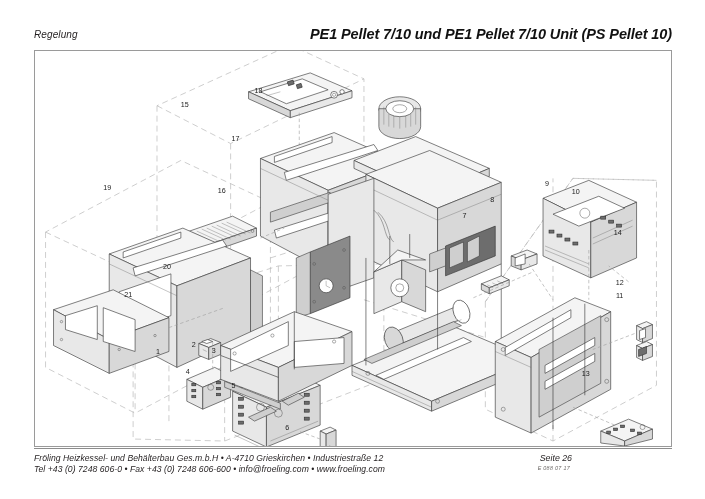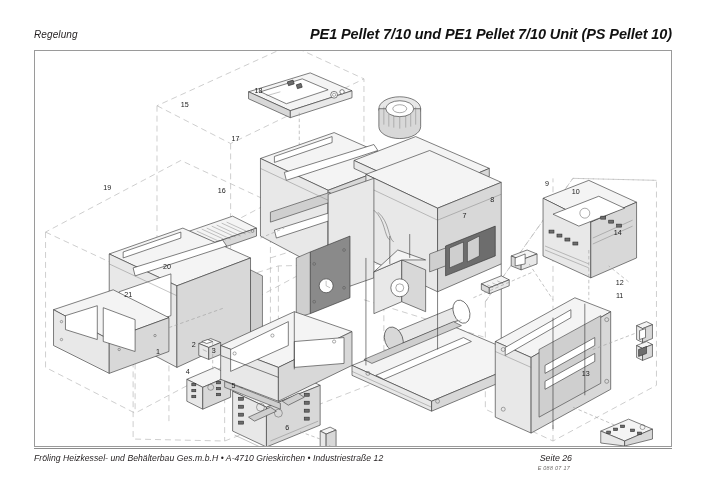--- a/index.html
+++ b/index.html
@@ -480,15 +480,16 @@
         <text x="132" y="219" class="cal" text-anchor="middle">20</text>
         <text x="93" y="247" class="cal" text-anchor="middle">21</text>
       </g>
 
 </svg>
 </div>
 
 <div id="footer-rule"></div>
 <div id="footer">
   <div class="footer-line" id="footer-line-1">Fröling Heizkessel- und Behälterbau Ges.m.b.H   •   A-4710 Grieskirchen   •   Industriestraße 12</div>
+  <div class="footer-line" id="footer-line-2">Tel +43 (0) 7248 606-0   •   Fax +43 (0) 7248 606-600   •   info@froeling.com   •   www.froeling.com</div>
   <div id="footer-page">Seite 26</div>
   <div id="footer-doc-code">E 088 07 17</div>
 </div>
 
 </body></html>

